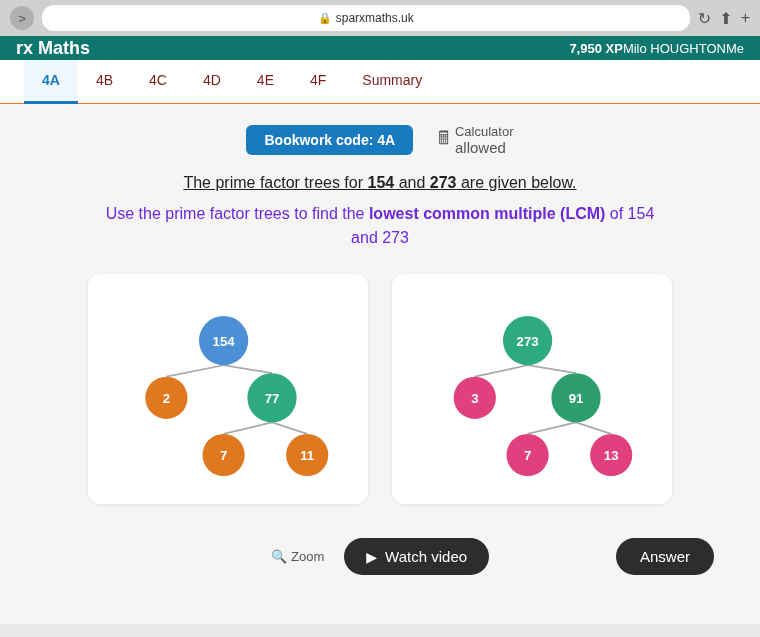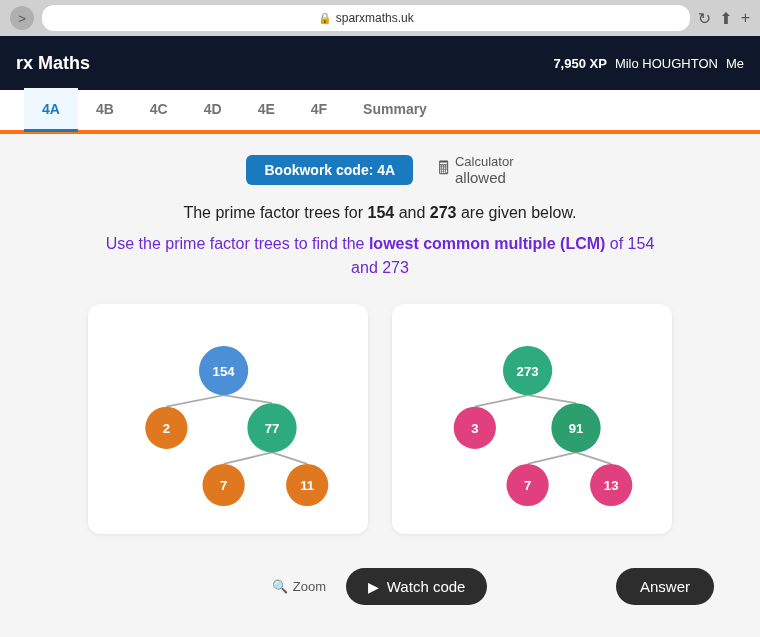--- a/index.html
+++ b/index.html
@@ -40,53 +40,52 @@
     .browser-url-lock { font-size: 11px; color: #555; }
     .browser-actions {
       display: flex; gap: 8px; align-items: center;
     }
     .browser-action-btn {
       font-size: 16px; color: #555; cursor: pointer;
     }
 
     
     .app-header {
-      background: #0f172a;
-      height: 54px;
+      background: #0f766e;
+      height: 24px;
       display: flex; align-items: center; justify-content: space-between;
       padding: 0 16px;
       color: white;
     }
     .app-logo {
       font-size: 18px; font-weight: 700; color: white;
     }
     .app-user-info {
-      font-size: 13px; color: white; display: flex; gap: 8px; align-items: center;
+      font-size: 13px; color: white; display: flex; gap: 0; align-items: center;
     }
     .xp-badge { font-weight: 600; }
 
     
     .tab-bar {
       background: white;
       display: flex;
       align-items: center;
       padding: 0 24px;
-      border-bottom: 4px solid #f97316;
+      border-bottom: 1px solid #f97316;
       height: 44px;
       gap: 0;
     }
     .tab-item {
       padding: 0 18px;
       height: 44px;
       display: flex; align-items: center;
       font-size: 14px;
-      color: #737373;
+      color: #7f1d1d;
       cursor: pointer;
       border-bottom: 3px solid transparent;
-      font-weight: bold;
     }
     .tab-item.active {
       color: #1a7abf;
       font-weight: 700;
       border-bottom: 3px solid #1a7abf;
       background: #f0f8ff;
     }
 
     
     .main-content {
@@ -121,20 +120,21 @@
     }
 
     
     .question-area {
       text-align: center;
       margin-bottom: 24px;
     }
     .question-line1 {
       font-size: 16px; color: #222;
       margin-bottom: 10px;
+      text-decoration: underline;
     }
     .question-line2 {
       font-size: 16px; color: #6d28d9;
       line-height: 1.5;
     }
     .bold { font-weight: 700; }
 
     
     .trees-container {
       display: flex;
@@ -320,20 +320,20 @@
 
   </div>
 
   <div class="bottom-bar">
     <div class="zoom-label">
       <span>🔍</span>
       <span>Zoom</span>
     </div>
     <button class="watch-video-btn">
       <span class="watch-video-icon">▶</span>
-      <span>Watch code</span>
+      <span>Watch video</span>
     </button>
     <button class="answer-btn">
       <span>Answer</span>
     </button>
   </div>
 
 </div>
 
 </body></html>

